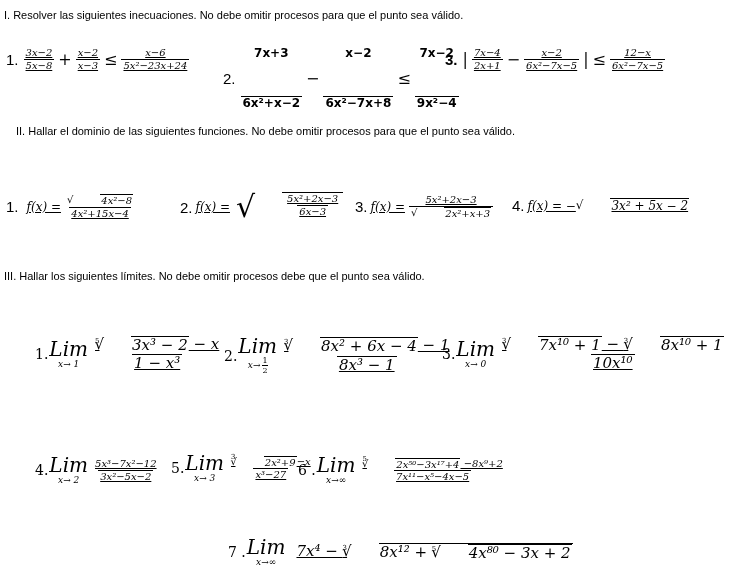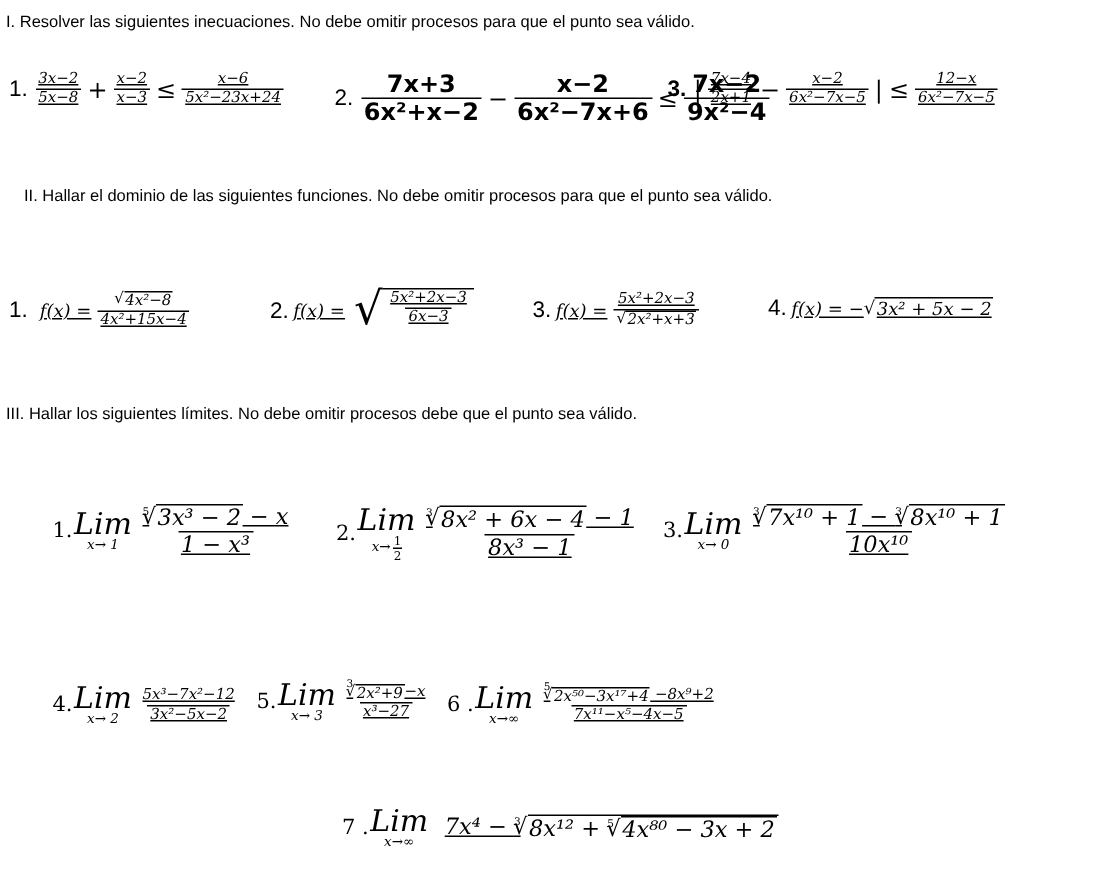--- a/index.html
+++ b/index.html
@@ -7,26 +7,26 @@
   .h { position:absolute; font-family:"Liberation Sans", sans-serif; font-size:11px; white-space:nowrap; }
   .it { position:absolute; white-space:nowrap; display:flex; align-items:center; }
   .num { font-family:"Liberation Sans", sans-serif; font-size:15px; margin-right:3px; }
   .numb { font-family:"Liberation Sans", sans-serif; font-size:15px; font-weight:bold; margin-right:3px; }
   .numS { font-family:"DejaVu Serif", serif; font-size:14px; margin-right:3px; }
   .m { font-family:"DejaVu Serif", serif; font-style:italic;text-decoration:underline; }
   .frac { display:inline-flex; flex-direction:column; align-items:center; vertical-align:middle; margin:0 2px; }
   .frac .n { padding:0 2px; line-height:1.15; }
   .frac .d { padding:0 2px; line-height:1.15; border-top:1.4px solid #000; }
   .sm { font-size:10px; }
-  .smb { font-size:16px; font-weight:bold; font-family:"DejaVu Sans", sans-serif; font-style:normal; }
+  .smb { font-size:12px; font-weight:bold; font-family:"DejaVu Sans", sans-serif; font-style:normal;gap:35px; }
   .lg { font-size:12px; }
   .op { font-family:"DejaVu Serif", serif; font-size:16px; margin:0 2px; }
   .sqrt { display:inline-flex; align-items:stretch; }
   .sqrt .rad { font-family:"DejaVu Sans", sans-serif; font-style:normal; }
-  .sqrt .body { border-top:1.3px solid #000; padding:0 1px; }
+  .sqrt .body { border-top:1.3px solid #000; padding:0 1px;margin-left:27px; }
   .idx { font-size:7px; font-style:normal; position:relative; top:-6px; margin-right:-5px; font-family:"DejaVu Serif", serif; }
   .lim { display:inline-flex; flex-direction:column; align-items:center; margin-right:3px; font-family:"DejaVu Serif", serif; }
   .lim .l1 { font-size:20px; line-height:1;font-style:italic; }
   .lim .l2 { font-size:9px; font-style:italic; line-height:1.2; }
 </style>
 </head>
 <body>
 
 <div class="h" style="left:4px;top:9px;">I. Resolver las siguientes inecuaciones. No debe omitir procesos para que el punto sea válido.</div>
 
@@ -50,21 +50,21 @@
 
 <div class="it" style="left:223px;top:47px;">
   <span class="num">2.</span>
   <span class="frac smb">
       <span class="n">7x+3</span>
       <span class="d">6x²+x−2</span>
     </span>
   <span class="op">−</span>
   <span class="frac smb">
       <span class="n">x−2</span>
-      <span class="d">6x²−7x+6</span>
+      <span class="d">6x²−7x+8</span>
     </span>
   <span class="op">≤</span>
   <span class="frac smb">
       <span class="n">7x−2</span>
       <span class="d">9x²−4</span>
     </span>
 </div>
 
 <div class="it" style="left:445px;top:47px;">
   <span class="numb">3.</span>

